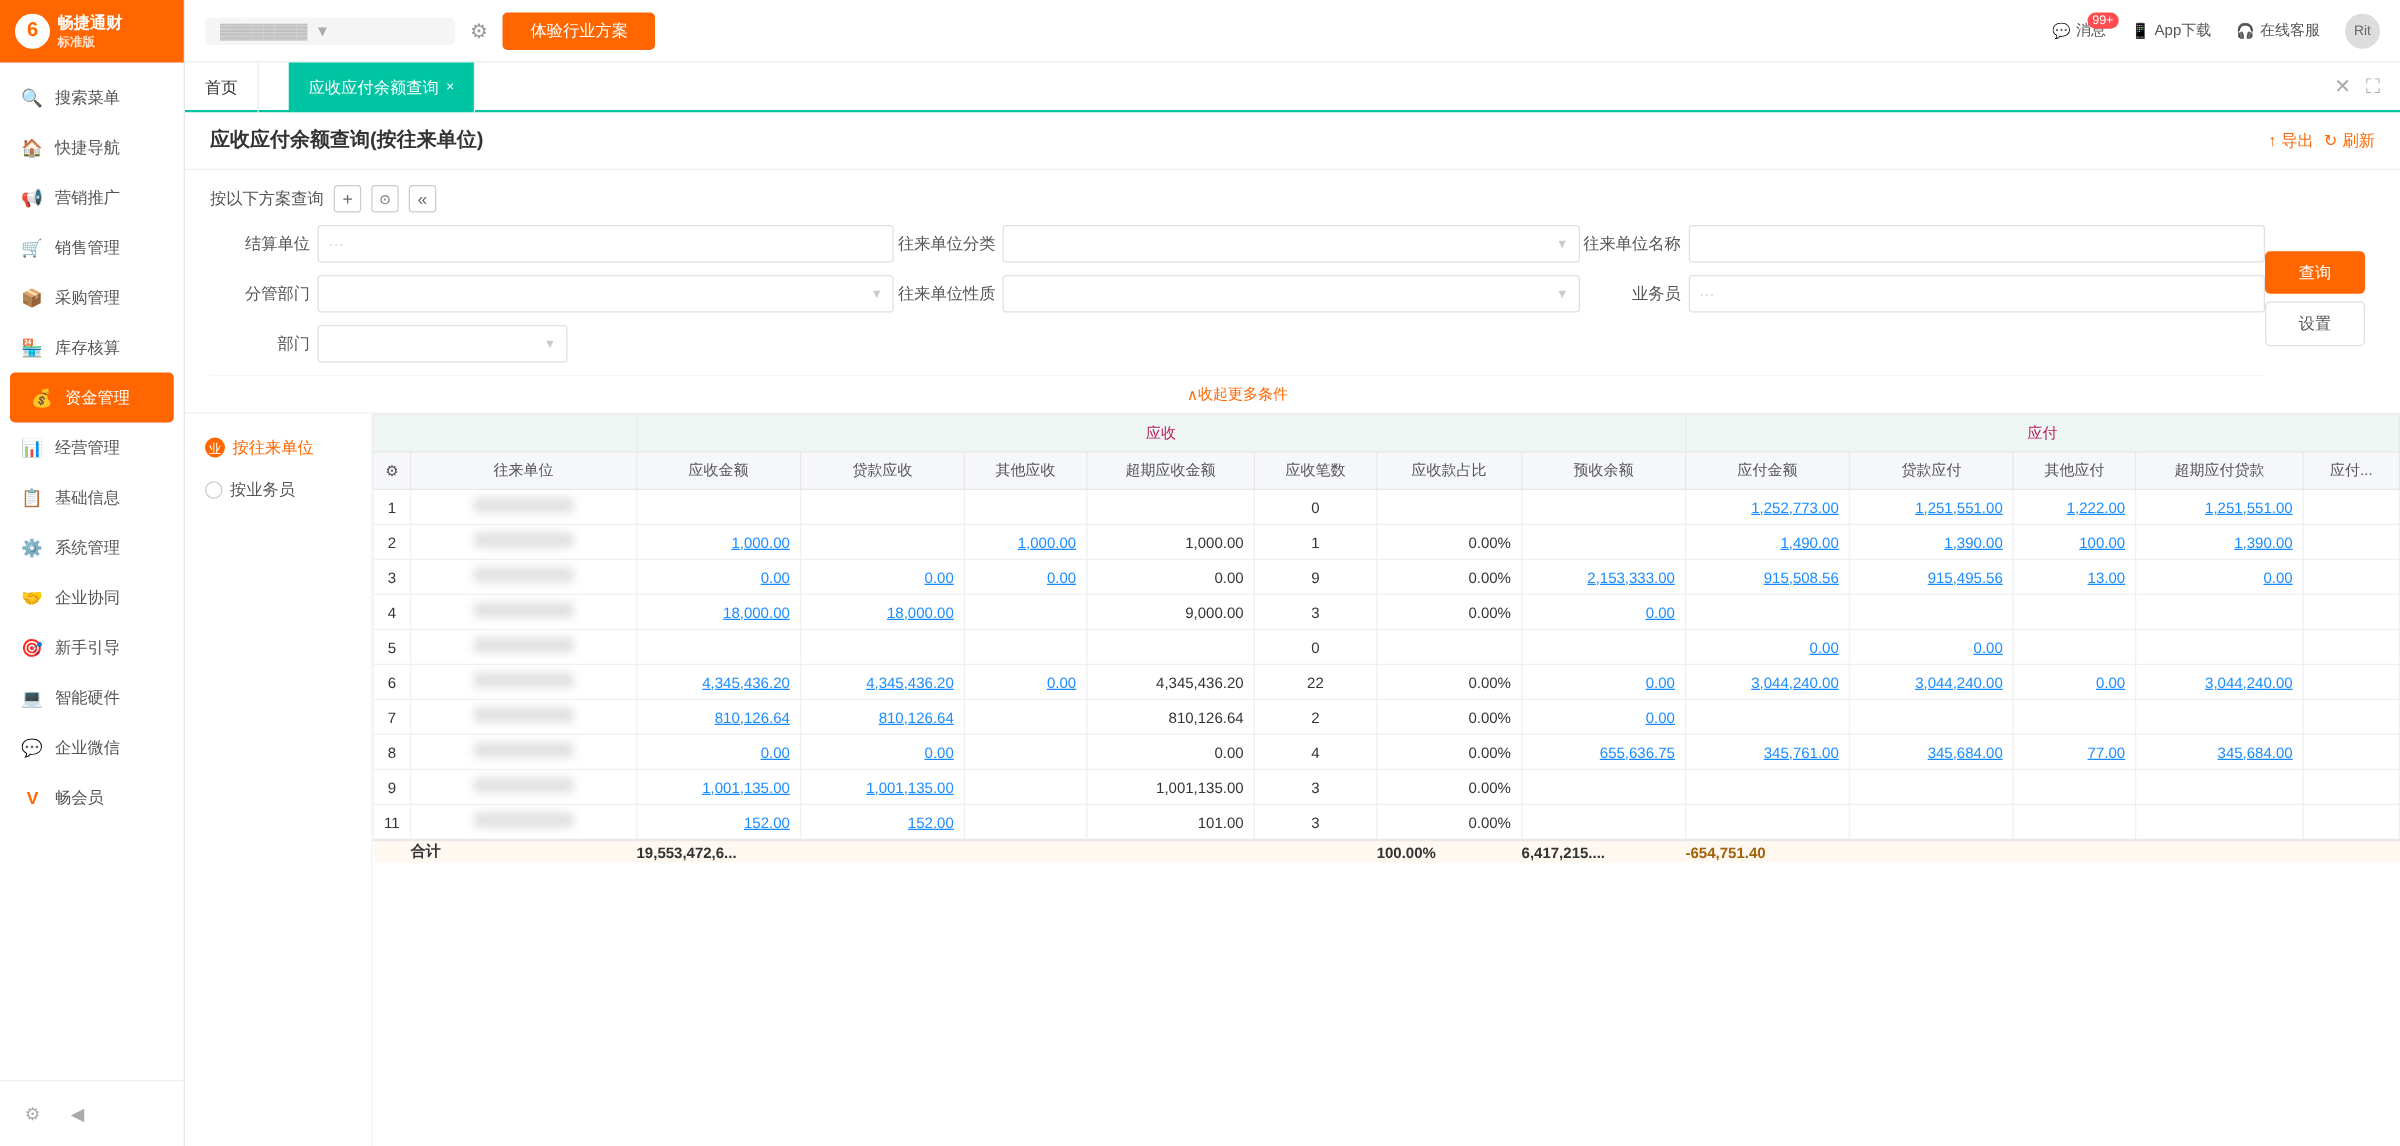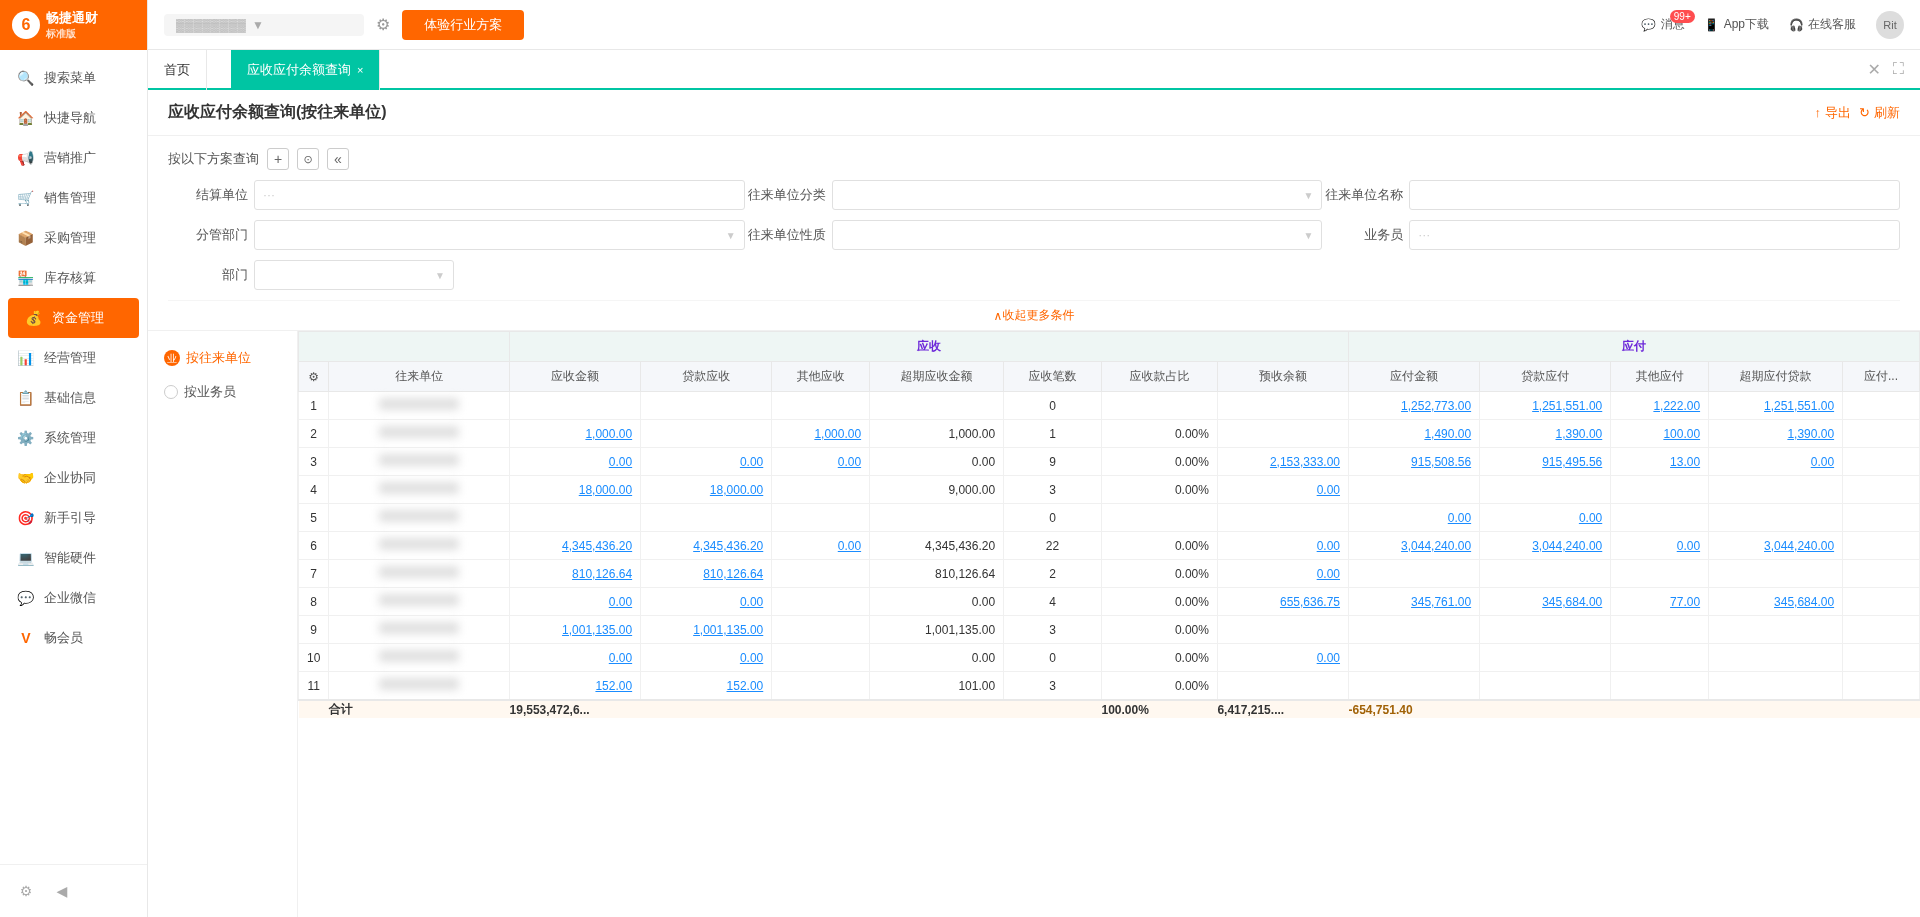--- a/index.html
+++ b/index.html
@@ -68,21 +68,21 @@
     .scheme-item { padding: 8px 16px; display: flex; align-items: center; gap: 6px; cursor: pointer; font-size: 13px; color: #555; }
     .scheme-item.active { color: #ff6600; }
     .scheme-item .scheme-icon { width: 16px; height: 16px; border-radius: 50%; display: flex; align-items: center; justify-content: center; font-size: 10px; }
     .scheme-item.active .scheme-icon { background: #ff6600; color: #fff; }
     .scheme-item .s-dot { width: 14px; height: 14px; border-radius: 50%; border: 1px solid #ccc; display: flex; align-items: center; justify-content: center; }
 
     
     .table-area { flex: 1; overflow: auto; background: #fff; margin: 0; }
     .data-table { width: 100%; border-collapse: collapse; font-size: 12px; }
     .data-table thead tr th { background: #f5f7fa; border: 1px solid #e8e8e8; padding: 6px 8px; text-align: center; color: #555; white-space: nowrap; font-weight: normal; }
-    .data-table thead tr.group-header th { background: #eef6f4; color: #6d28d9; font-weight: 700; }
+    .data-table thead tr.group-header th { background: #eef6f4; color: #be185d; font-weight: 400; }
     .data-table tbody tr td { border: 1px solid #f0f0f0; padding: 6px 8px; color: #333; text-align: center; white-space: nowrap; }
     .data-table tbody tr td.linked { color: #1a8cff; text-decoration: underline; cursor: pointer; }
     .data-table tbody tr td.num { text-align: right; }
     .tfoot-row td { background: #fff8f0; font-weight: bold; border-top: 2px solid #e8e8e8; }
     .settings-icon-cell { width: 30px; }
     .col-index { width: 30px; color: #aaa; }
     .query-btn { background: #ff6600; color: #fff; border: none; padding: 8px 20px; border-radius: 4px; cursor: pointer; font-size: 13px; display: block; width: 80px; margin-bottom: 6px; }
     .set-btn { background: #fff; color: #555; border: 1px solid #e0e0e0; padding: 8px 20px; border-radius: 4px; cursor: pointer; font-size: 13px; width: 80px; }
     .btn-group-right { display: flex; flex-direction: column; align-items: flex-end; justify-content: center; padding-right: 8px; }
     .filter-with-btn { display: flex; gap: 0; }
@@ -295,20 +295,24 @@
                   <span></span>
                   <span class="arrow">▼</span>
                 </div>
               </div>
             </div>
           </div>
           <div class="collapse-btn">
             <span>∧</span>
             <span>收起更多条件</span>
           </div>
+        </div>
+        <div class="btn-group-right">
+          <button class="query-btn">查询</button>
+          <button class="set-btn">设置</button>
         </div>
       </div>
     </div>
 
     <div class="content-area">
 
       <div class="scheme-sidebar">
         <div class="scheme-item active">
           <div class="scheme-icon">
             <svg width="16" height="16" viewBox="0 0 16 16">
@@ -488,36 +492,20 @@
                 <td>3</td>
                 <td class="num">0.00%</td>
                 <td class="num"></td>
                 <td class="num"></td>
                 <td class="num"></td>
                 <td class="num"></td>
                 <td class="num"></td>
                 <td class="num"></td>
               </tr>
               <tr>
-                <td class="col-index">10</td>
-                <td style="min-width: 120px;"><span class="blurred" style="background: rgb(224, 224, 224); display: inline-block; height: 12px; width: 80px; border-radius: 2px;"></span></td>
-                <td class="num linked">0.00</td>
-                <td class="num linked">0.00</td>
-                <td class="num"></td>
-                <td class="num">0.00</td>
-                <td>0</td>
-                <td class="num">0.00%</td>
-                <td class="num linked">0.00</td>
-                <td class="num"></td>
-                <td class="num"></td>
-                <td class="num"></td>
-                <td class="num"></td>
-                <td class="num"></td>
-              </tr>
-              <tr>
                 <td class="col-index">11</td>
                 <td style="min-width: 120px;"><span class="blurred" style="background: rgb(224, 224, 224); display: inline-block; height: 12px; width: 80px; border-radius: 2px;"></span></td>
                 <td class="num linked">152.00</td>
                 <td class="num linked">152.00</td>
                 <td class="num"></td>
                 <td class="num">101.00</td>
                 <td>3</td>
                 <td class="num">0.00%</td>
                 <td class="num"></td>
                 <td class="num"></td>

